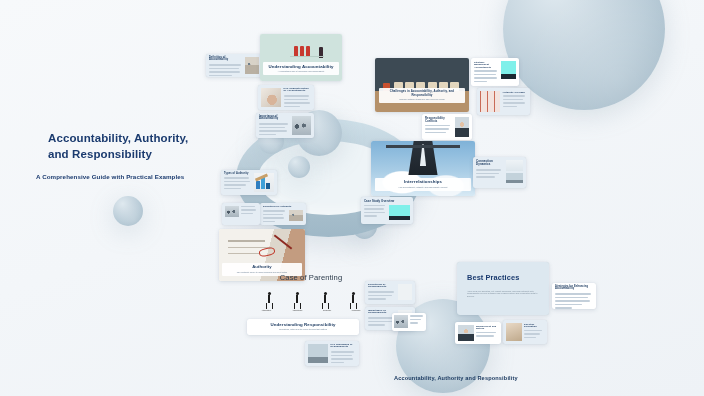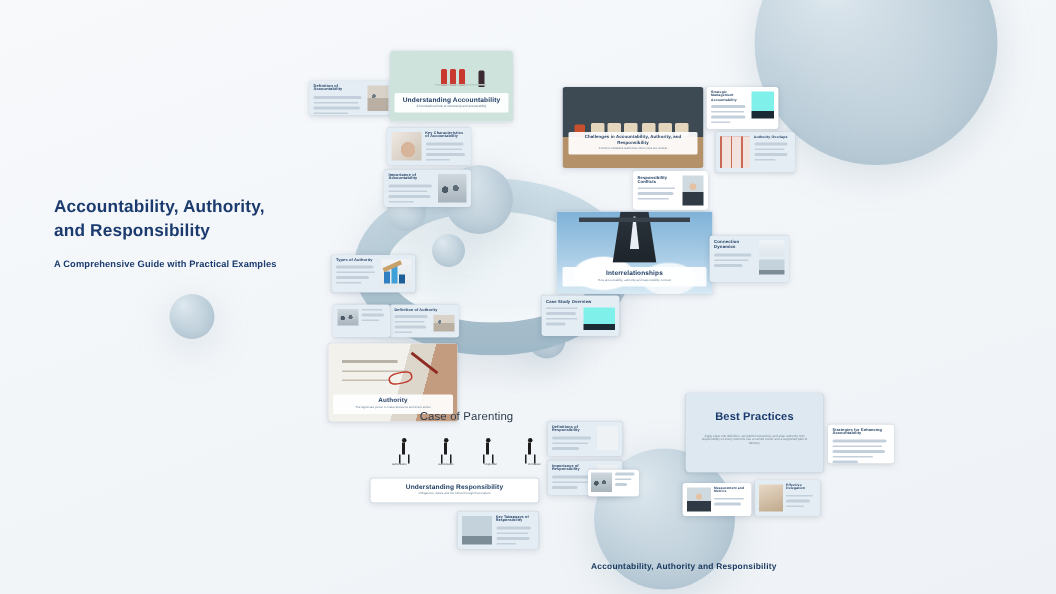--- a/index.html
+++ b/index.html
@@ -148,21 +148,21 @@
 
   .bottles{ display:flex; align-items:flex-end; justify-content:center; gap:2px; }
   .bottle{ width:4px; height:11px; background:#c8392f; border-radius:1px 1px 0 0; }
   .bottle.dark{ background:#3a2b33; }
 
   .big-title{
     position:absolute;
     color:#1b3b6f;
   }
   .big-title h1{
-    font-size:11.5px; font-weight:bold; line-height:1.35; letter-spacing:.1px;
+    font-size:11.5px; font-weight:bold; line-height:1.35; letter-spacing:.1px;margin-left:12px;
   }
   .big-title p{
     margin-top:11px; font-size:6.2px; font-weight:bold; color:#1b3b6f; letter-spacing:.1px;
   }
   .footer-title{
     position:absolute;
     font-size:5.6px; font-weight:bold; color:#17365d; letter-spacing:.15px;
   }
   .overlay-cap{
     position:absolute; left:4%; right:4%;
@@ -503,21 +503,21 @@
           <i style="width:92%"></i>
             <i style="width:86%"></i>
             <i style="width:90%"></i>
             <i style="width:52%"></i>
         </div>
       </div>
     </div>
   </div>
 
   <div class="slide tint2" style="left:457px; top:262px; width:92px; height:53px; border-radius:3px;">
-    <div style="padding:12px 10px 0; text-align:center;">
+    <div style="padding:12px 10px 0; text-align:left;">
       <div class="s-title" style="font-size:7.4px; color:#1b3b6f;">Best Practices</div>
       <div class="s-body" style="font-size:2.1px; margin-top:7px; color:#7a8a99;">Apply clear role definition, set explicit ownership, and align authority with responsibility so every outcome has a named owner and a supported path to delivery.</div>
     </div>
   </div>
 
   <div class="slide" style="left:552px; top:283px; width:44px; height:26px;">
     <div style="padding:2.5px 3px;">
       <div class="s-title" style="font-size:2.6px; margin-bottom:2px;">Strategies for Enhancing Accountability</div>
       <div class="lines">
         <i style="width:94%"></i>

